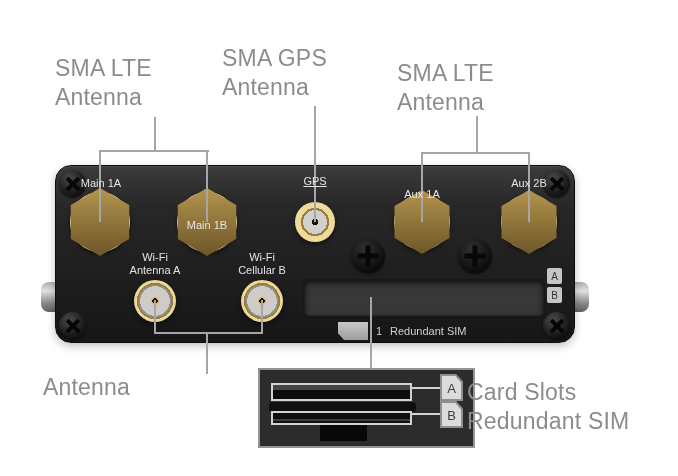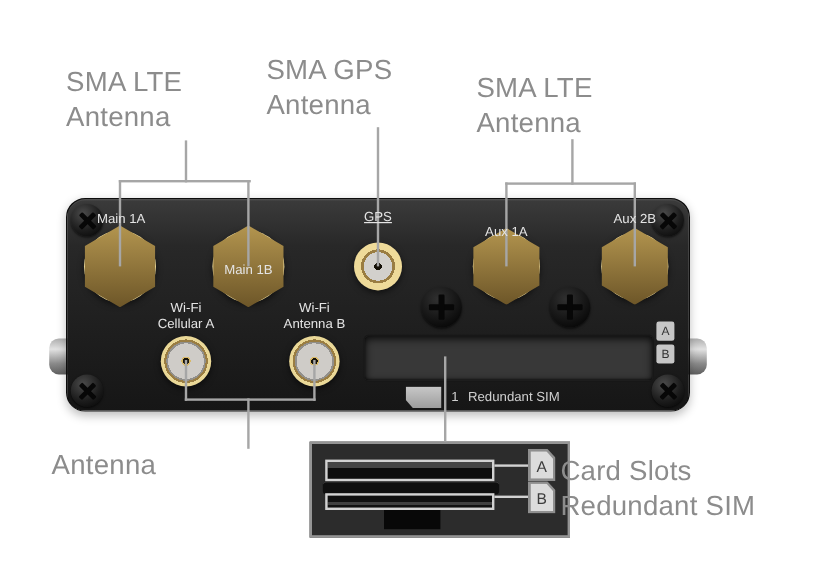--- a/index.html
+++ b/index.html
@@ -152,25 +152,25 @@
   <div class="panel-label" style="left:499px;top:177px;width:60px;">Aux 2B</div>
 
   <div class="sma sma-big" style="left:70px;top:192px;width:60px;height:60px;"></div>
   <div class="sma sma-big" style="left:177px;top:192px;width:60px;height:60px;"></div>
   <div class="sma sma-small" style="left:295px;top:202px;width:40px;height:40px;"></div>
   <div class="sma sma-big" style="left:394px;top:194px;width:56px;height:56px;"></div>
   <div class="sma sma-big" style="left:501px;top:194px;width:56px;height:56px;"></div>
 
   <div class="panel-label" style="left:115px;top:251px;width:80px;">
     <div>Wi-Fi</div>
-    <div>Cellular A</div>
+    <div>Antenna A</div>
   </div>
   <div class="panel-label" style="left:222px;top:251px;width:80px;">
     <div>Wi-Fi</div>
-    <div>Antenna B</div>
+    <div>Cellular B</div>
   </div>
   <div class="sma sma-wifi" style="left:134px;top:280px;width:42px;height:42px;"></div>
   <div class="sma sma-wifi" style="left:241px;top:280px;width:42px;height:42px;"></div>
 
   <div class="sim-recess"></div>
   <div class="sim-tab" style="left:547px;top:268px;">A</div>
   <div class="sim-tab" style="left:547px;top:287px;">B</div>
 
   <div class="sim-chip-icon"></div>
   <div class="panel-label" style="left:374px;top:325px;width:10px;color:#cfcfcf;">1</div>

